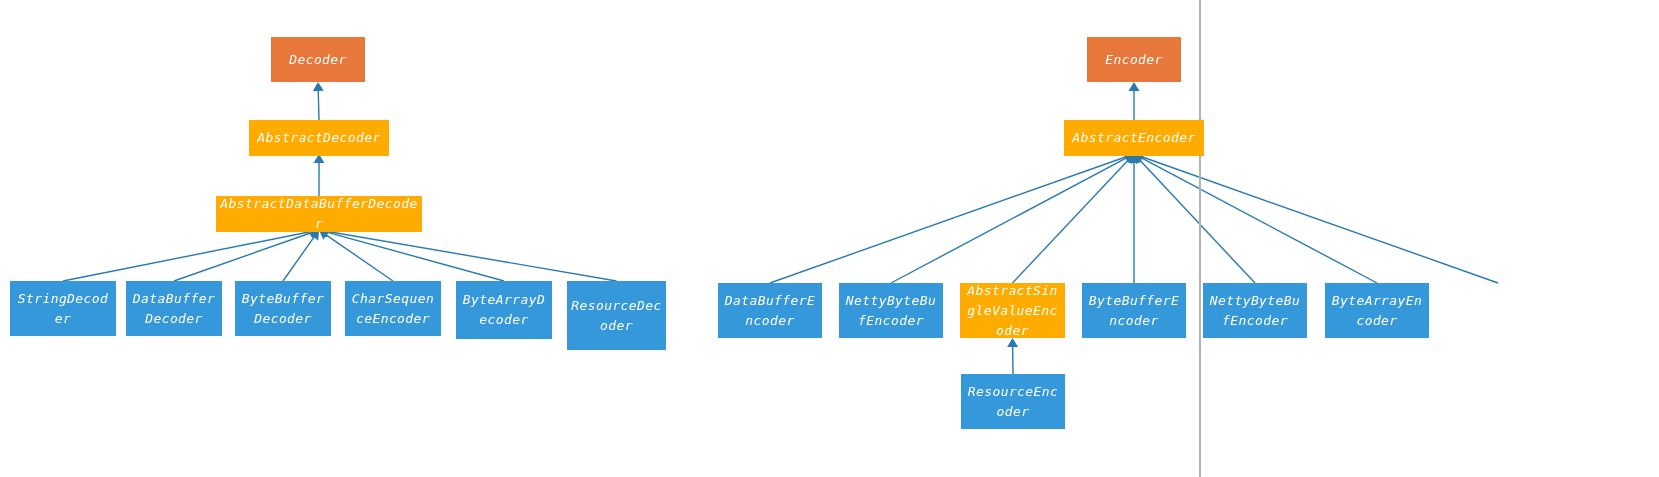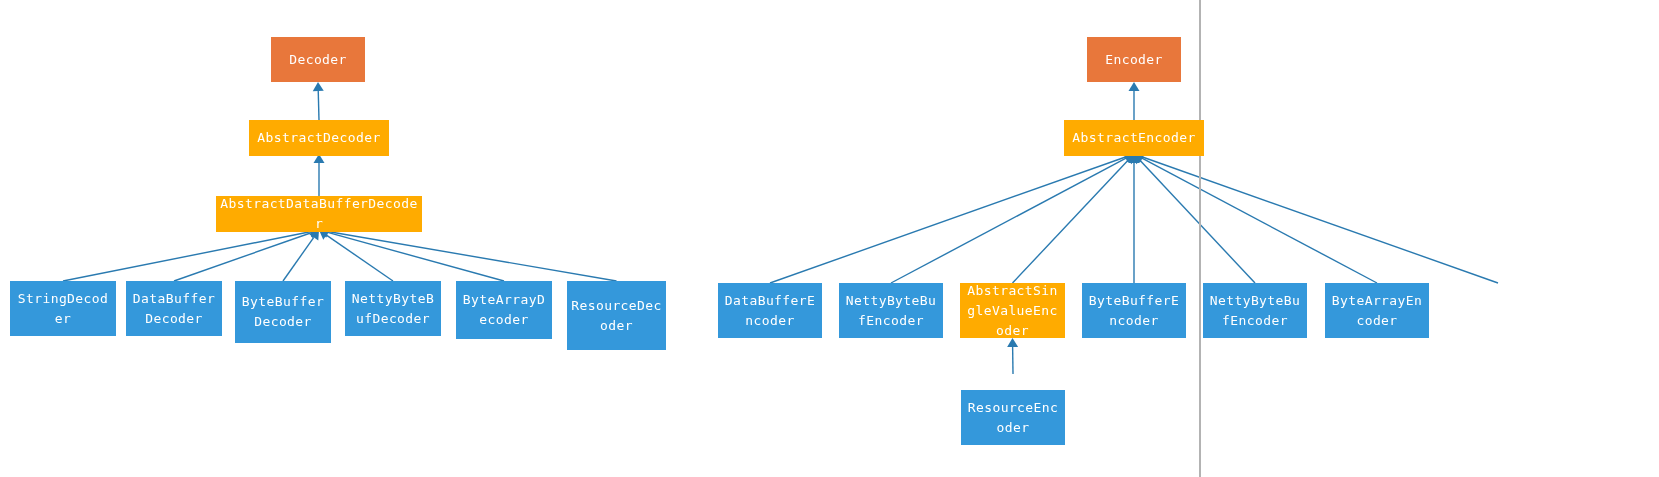--- a/index.html
+++ b/index.html
@@ -40,20 +40,21 @@
     align-items: center;
     justify-content: center;
     text-align: center;
     color: #ffffff;
     font-size: 13px;
     line-height: 20px;
     letter-spacing: 0.4px;
     overflow: hidden;
     word-break: break-all;
     padding: 18px 4px;
+    font-style: italic;
   }
   .node.interface { background: #e8773b; }
   .node.abstract  { background: #ffab00; }
   .node.concrete  { background: #3498db; }
   .node-label {
     display: block;
     width: 100%;
   }
   .page-divider {
     position: absolute;
@@ -150,25 +151,25 @@
       </div>
       <div class="node abstract" style="left: 216px; top: 196px; width: 206px; height: 34px;">
         <span class="node-label">AbstractDataBufferDecoder</span>
       </div>
       <div class="node concrete" style="left: 10px; top: 281px; width: 106px; height: 55px;">
         <span class="node-label">StringDecoder</span>
       </div>
       <div class="node concrete" style="left: 126px; top: 281px; width: 96px; height: 55px;">
         <span class="node-label">DataBufferDecoder</span>
       </div>
-      <div class="node concrete" style="left: 235px; top: 281px; width: 96px; height: 62px;">
+      <div class="node concrete" style="left: 235px; top: 281px; width: 96px; height: 55px;">
         <span class="node-label">ByteBufferDecoder</span>
       </div>
       <div class="node concrete" style="left: 345px; top: 281px; width: 96px; height: 55px;">
-        <span class="node-label">NettyByteBufDecoder</span>
+        <span class="node-label">CharSequenceEncoder</span>
       </div>
       <div class="node concrete" style="left: 456px; top: 281px; width: 96px; height: 58px;">
         <span class="node-label">ByteArrayDecoder</span>
       </div>
       <div class="node concrete" style="left: 567px; top: 281px; width: 99px; height: 69px;">
         <span class="node-label">ResourceDecoder</span>
       </div>
       <div class="node interface" style="left: 1087px; top: 37px; width: 94px; height: 45px;">
         <span class="node-label">Encoder</span>
       </div>
@@ -186,18 +187,18 @@
       </div>
       <div class="node concrete" style="left: 1082px; top: 283px; width: 104px; height: 55px;">
         <span class="node-label">ByteBufferEncoder</span>
       </div>
       <div class="node concrete" style="left: 1203px; top: 283px; width: 104px; height: 55px;">
         <span class="node-label">NettyByteBufEncoder</span>
       </div>
       <div class="node concrete" style="left: 1325px; top: 283px; width: 104px; height: 55px;">
         <span class="node-label">ByteArrayEncoder</span>
       </div>
-      <div class="node concrete" style="left: 961px; top: 374px; width: 104px; height: 55px; margin-top: 16px;">
+      <div class="node concrete" style="left: 961px; top: 374px; width: 104px; height: 55px;">
         <span class="node-label">ResourceEncoder</span>
       </div>
     </div>
 
 </div>
 
 </body></html>

